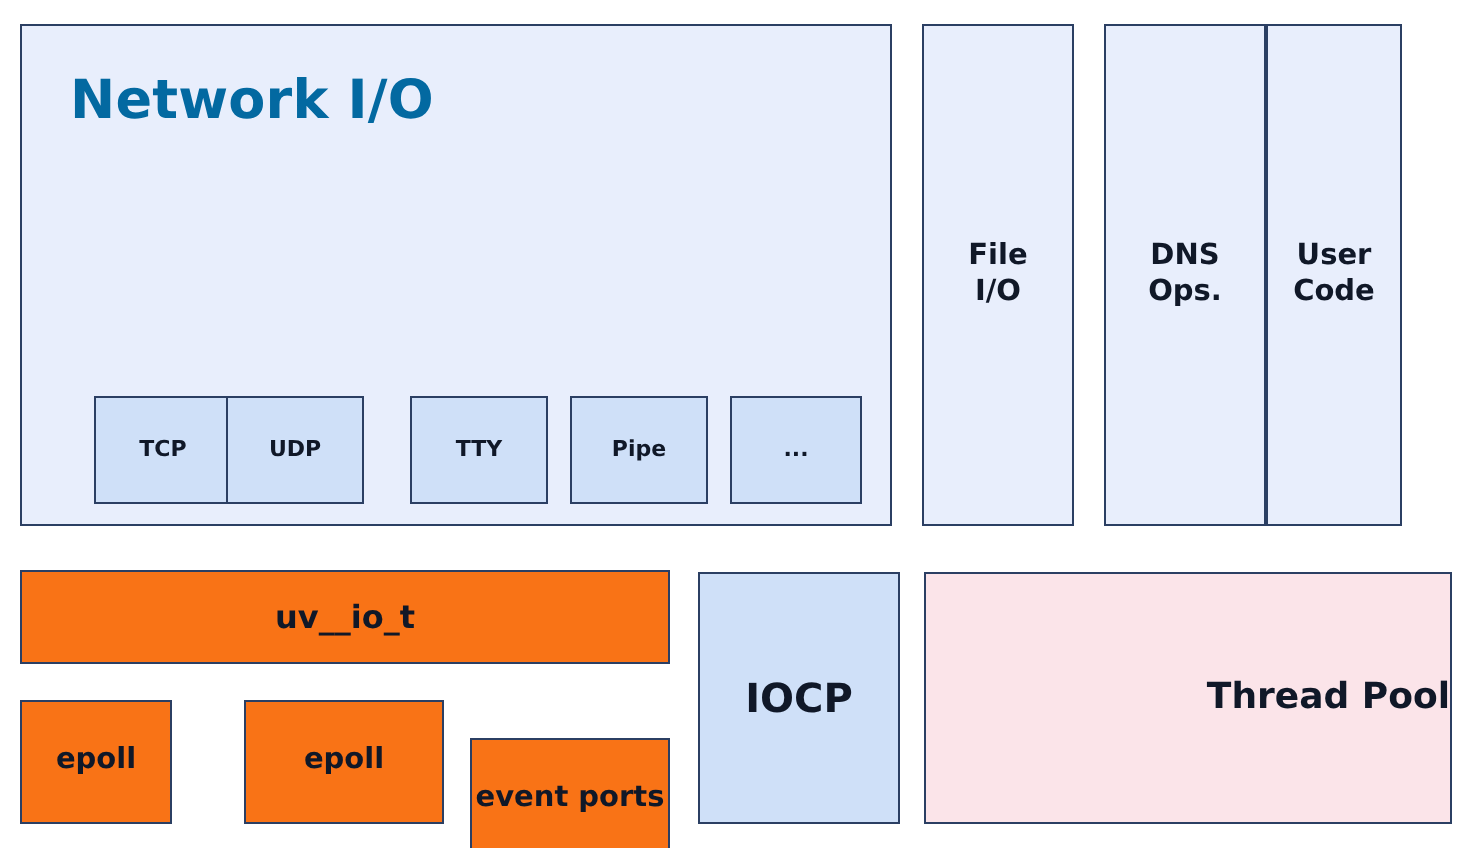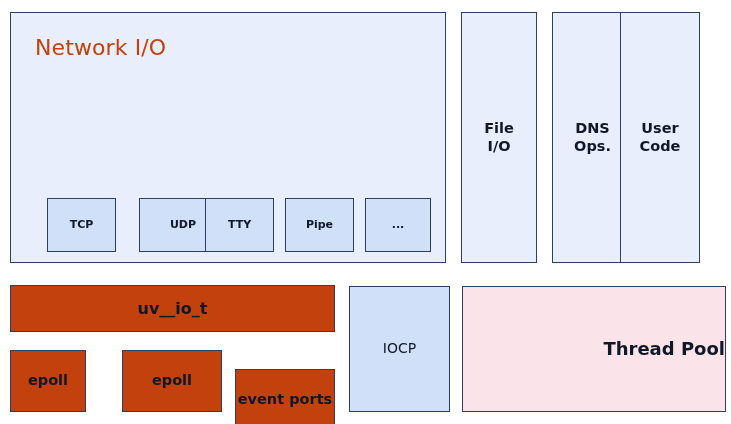--- a/index.html
+++ b/index.html
@@ -26,63 +26,63 @@
     border: 1.6px solid #2b3f63;
     display: flex;
     align-items: center;
     justify-content: center;
     text-align: center;
     line-height: 1.22;
   }
   
   .fill-pale   { background: #e8eefc; }
   .fill-blue   { background: #cfe0f8; }
-  .fill-cream  { background: #c2410c; text-align: right; }
+  .fill-cream  { background: #f97316; text-align: right; }
   .fill-pink   { background: #fbe4e9; }
 
   
   #network-panel {
     left: 10px;  top: 12px;
     width: 436px; height: 251px;
     display: block;
   }
   #network-title {
     position: absolute;
     left: 24px;
     top: 22px;
-    font-size: 22px;
-    font-weight: 400;
-    color: #c2410c;
+    font-size: 27px;
+    font-weight: 700;
+    color: #0369a1;
     letter-spacing: .1px;
     white-space: nowrap;
   }
   .proto {
     top: 185px;
     height: 54px;
     font-size: 11px;
     font-weight: 600;
     color: #101828;
   }
   #proto-tcp  { left: 36px;  width: 69px; }
-  #proto-udp  { left: 128px; width: 88px; }
+  #proto-udp  { left: 102px; width: 69px; }
   #proto-tty  { left: 194px; width: 69px; }
   #proto-pipe { left: 274px; width: 69px; }
   #proto-more { left: 354px; width: 66px; }
 
   
   .column {
     top: 12px;
     height: 251px;
     font-size: 14.5px;
     font-weight: 600;
     color: #101828;
   }
   #col-file { left: 461px; width: 76px; }
   #col-dns  { left: 552px; width: 81px; }
-  #col-user { left: 620px; width: 80px; }
+  #col-user { left: 633px; width: 68px; }
 
   
   #uv-io {
     left: 10px; top: 285px;
     width: 325px; height: 47px;
     font-size: 16px;
     font-weight: 700;
     color: #101828;
   }
   .backend {
@@ -92,22 +92,22 @@
     font-weight: 600;
     color: #101828;
   }
   #backend-epoll  { left: 10px;  width: 76px; }
   #backend-kqueue { left: 122px; width: 100px; }
   #backend-ports  { left: 235px; width: 100px; margin-top: 19px; }
 
   #iocp {
     left: 349px; top: 286px;
     width: 101px; height: 126px;
-    font-size: 14px;
-    font-weight: 400;
+    font-size: 20px;
+    font-weight: 700;
     color: #101828;
   }
   #threadpool {
     left: 462px; top: 286px;
     width: 264px; height: 126px;
     font-size: 18px;
     font-weight: 700;
     color: #101828;
     justify-content: flex-end;
   }

